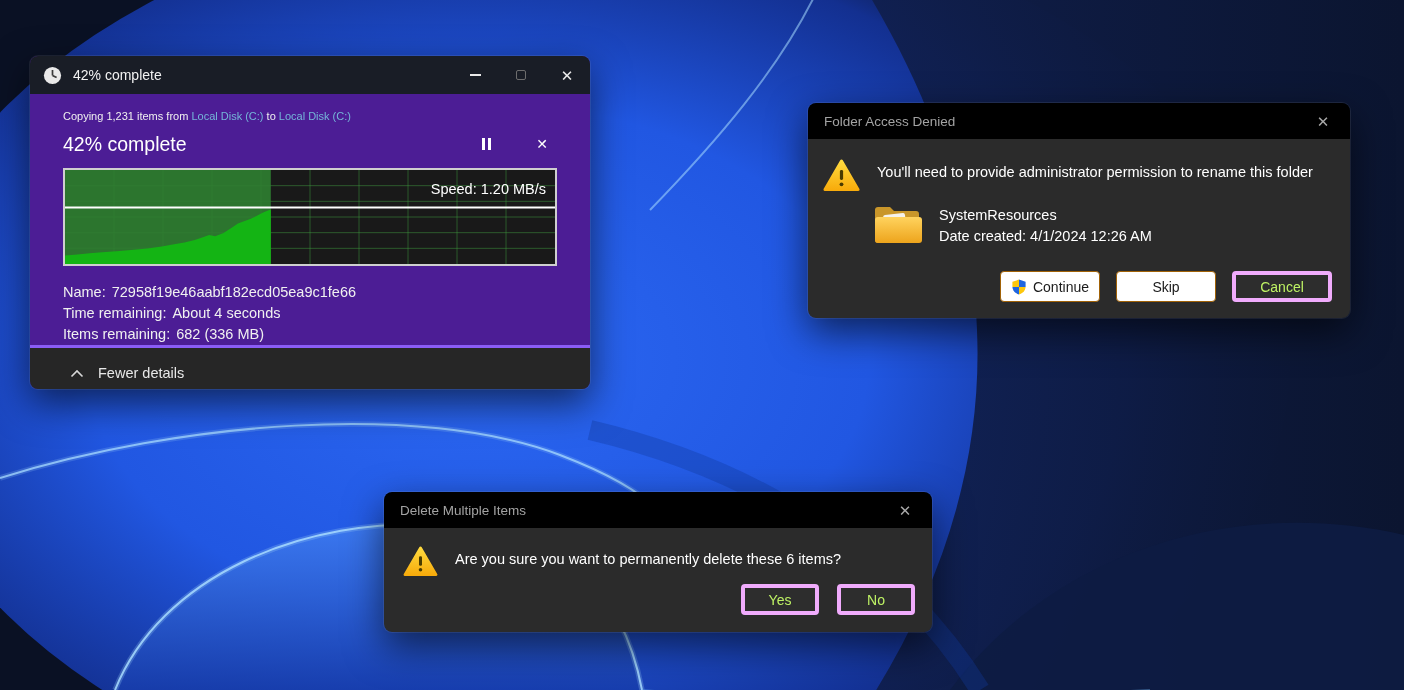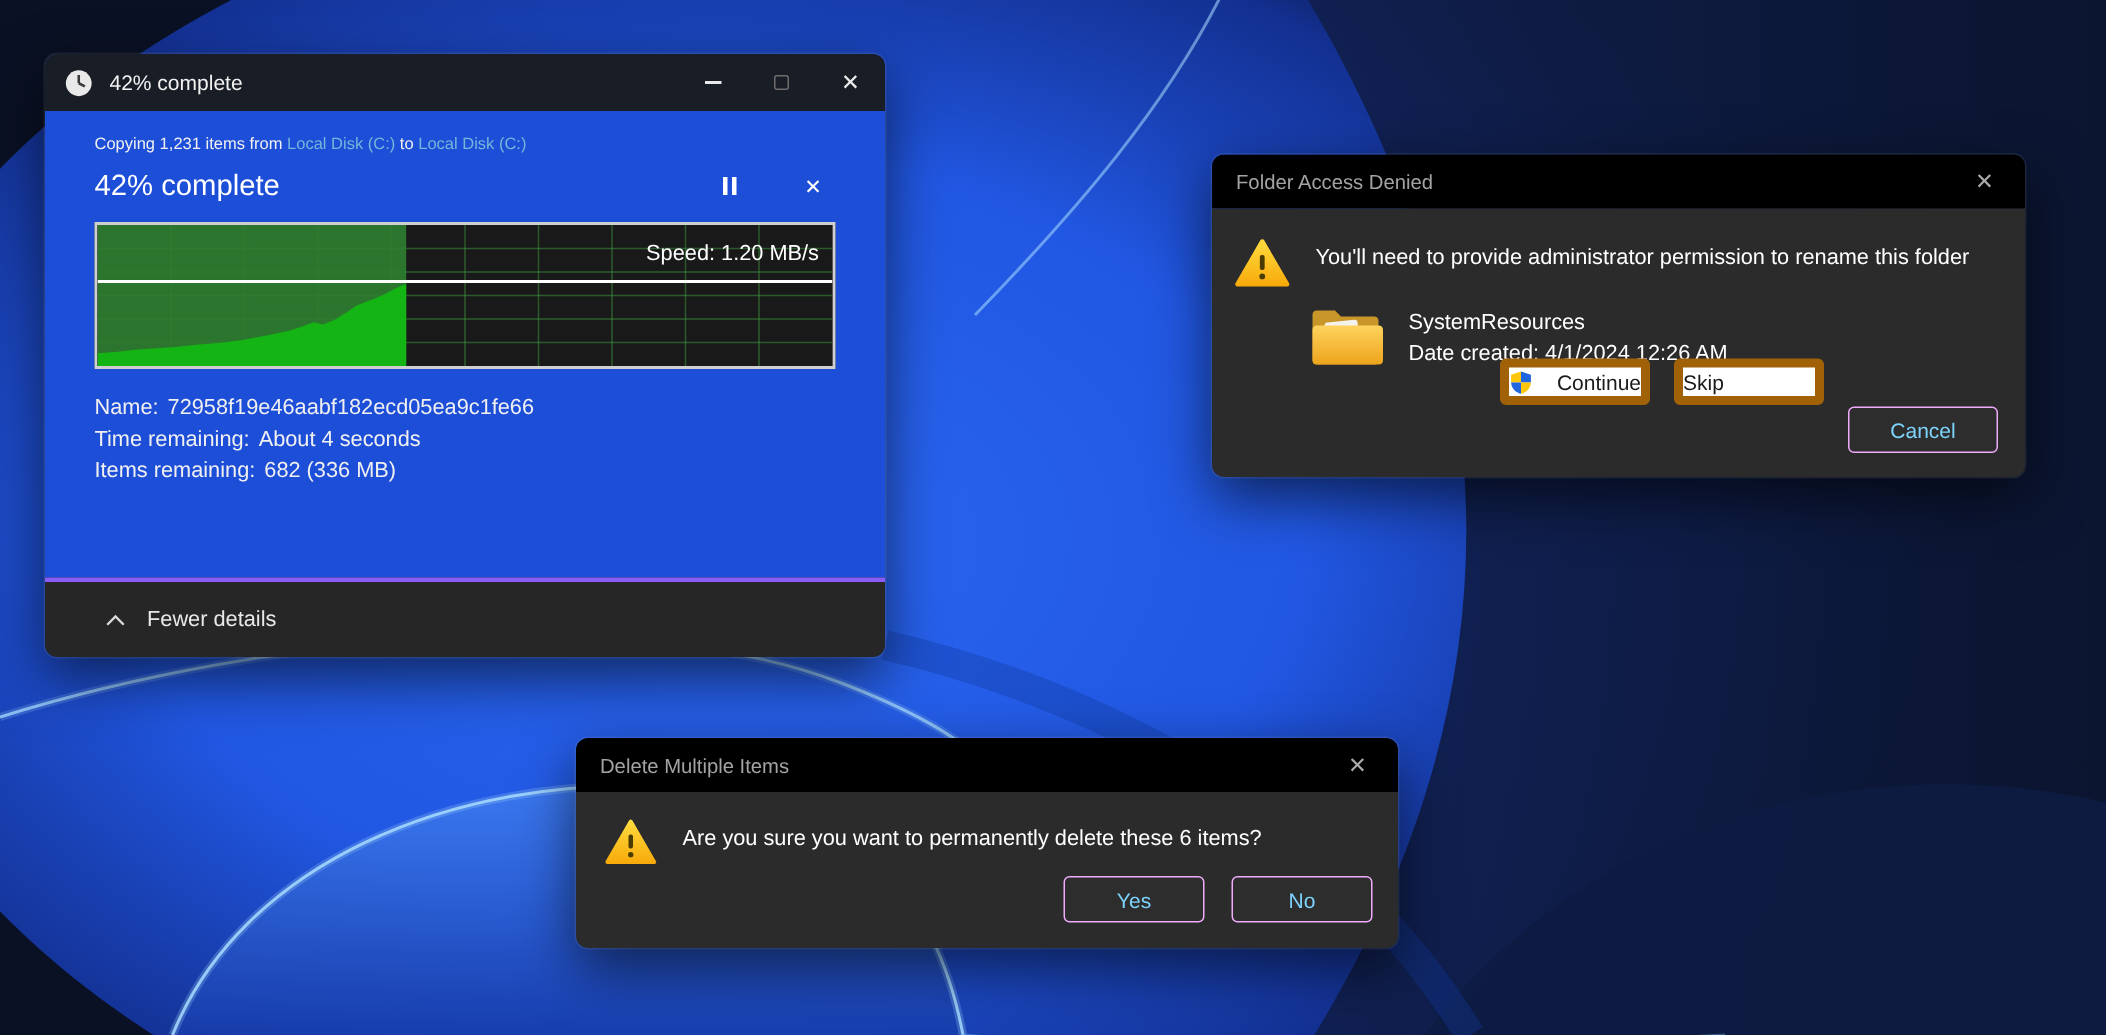--- a/index.html
+++ b/index.html
@@ -4,21 +4,21 @@
 <style>
   * { margin:0; padding:0; box-sizing:border-box; }
   html,body { width:1404px; height:690px; overflow:hidden; background:#0a1124;
               font-family:"Liberation Sans", sans-serif; }
   .wallpaper { position:absolute; left:0; top:0; width:1404px; height:690px; z-index:0; }
 
   .win { position:absolute; border-radius:8px; overflow:hidden;
          box-shadow:0 0 0 1px rgba(255,255,255,0.08), 0 14px 38px rgba(0,0,0,0.6); }
 
   
-  .copy-window { left:30px; top:36px; width:560px; height:402px; background:#1d4ed8; z-index:3;
+  .copy-window { left:30px; top:56px; width:560px; height:333px; background:#4c1d95; z-index:3;
                  display:flex; flex-direction:column; }
   .copy-titlebar { height:38px; background:#191d26; display:flex; align-items:center; flex:none; }
   .copy-titlebar .app-icon { margin-left:13px; width:19px; height:19px; }
   .copy-titlebar .t-title { margin-left:11px; font-size:14px; color:#f2f2f2; }
   .caption-controls { margin-left:auto; display:flex; height:100%; }
   .cap-btn { width:46px; height:100%; display:flex; align-items:center; justify-content:center; }
   .min-bar { width:11px; height:1.5px; background:#e9e9e9; }
   .max-box { width:10px; height:10px; border:1.5px solid #6d6d6d; border-radius:2px; }
   .x-glyph { color:#ededed; font-size:15px; line-height:1; }
   .copy-content { padding:16px 33px 0 33px; flex:1; }
@@ -47,36 +47,36 @@
   .dialog-titlebar { height:36px; background:#000000; display:flex; align-items:center;
                      padding:0 16px; flex:none; }
   .dialog-title { font-size:13.5px; color:#a3a3a3; }
   .dialog-close { margin-left:auto; color:#a9a9a9; font-size:15px; line-height:1;
                   width:22px; text-align:center; }
   .dialog-body { position:relative; flex:1; background:#2b2b2b; }
   .msg-row { display:flex; gap:17px; padding:20px 18px 0 15px; }
   .msg-text { font-size:14.5px; color:#ffffff; padding-top:5px; }
   .btn { height:31px; border-radius:4px; font-size:14px; display:flex; align-items:center;
          justify-content:center; font-family:inherit; cursor:pointer; }
-  .btn-light { background:#ffffff; border:6px solid #a16207; color:#1a1a1a;justify-content:space-between; }
-  .btn-dark  { background:#2d2d2d; border:1px solid #f0abfc; color:#7dd3fc;margin-top:32px; }
+  .btn-light { background:#ffffff; border:1px solid #a16207; color:#1a1a1a; }
+  .btn-dark  { background:#2d2d2d; border:4px solid #f0abfc; color:#bef264; }
 
   .folder-dialog { left:808px; top:103px; width:542px; height:215px; z-index:2;
                    display:flex; flex-direction:column; }
   .folder-row { display:flex; gap:17px; margin:10px 0 0 64px; align-items:flex-start; }
   .folder-meta { font-size:14.5px; color:#ffffff; line-height:21px; padding-top:3px; }
   .folder-dialog .btn-row { position:absolute; bottom:16px; right:18px; display:flex; gap:16px; }
   .folder-dialog .btn { width:100px; }
   .shield { margin-right:6px; }
 
   .delete-dialog { left:384px; top:492px; width:548px; height:140px; z-index:2;
                    display:flex; flex-direction:column; }
   .delete-dialog .msg-row { padding:18px 24px 0 19px; }
   .delete-dialog .btn-row { position:absolute; bottom:17px; right:17px; display:flex; gap:18px; }
-  .delete-dialog .btn { width:94px; }
+  .delete-dialog .btn { width:78px; }
 </style>
 </head>
 <body>
 
 <svg class="wallpaper" viewBox="0 0 1404 690" preserveAspectRatio="none">
   <defs>
     <radialGradient id="glow" cx="0.42" cy="0.5" r="0.62">
       <stop offset="0" stop-color="#2b67f2"></stop>
       <stop offset="0.45" stop-color="#2157e2"></stop>
       <stop offset="0.75" stop-color="#14339c" stop-opacity="0.9"></stop>

